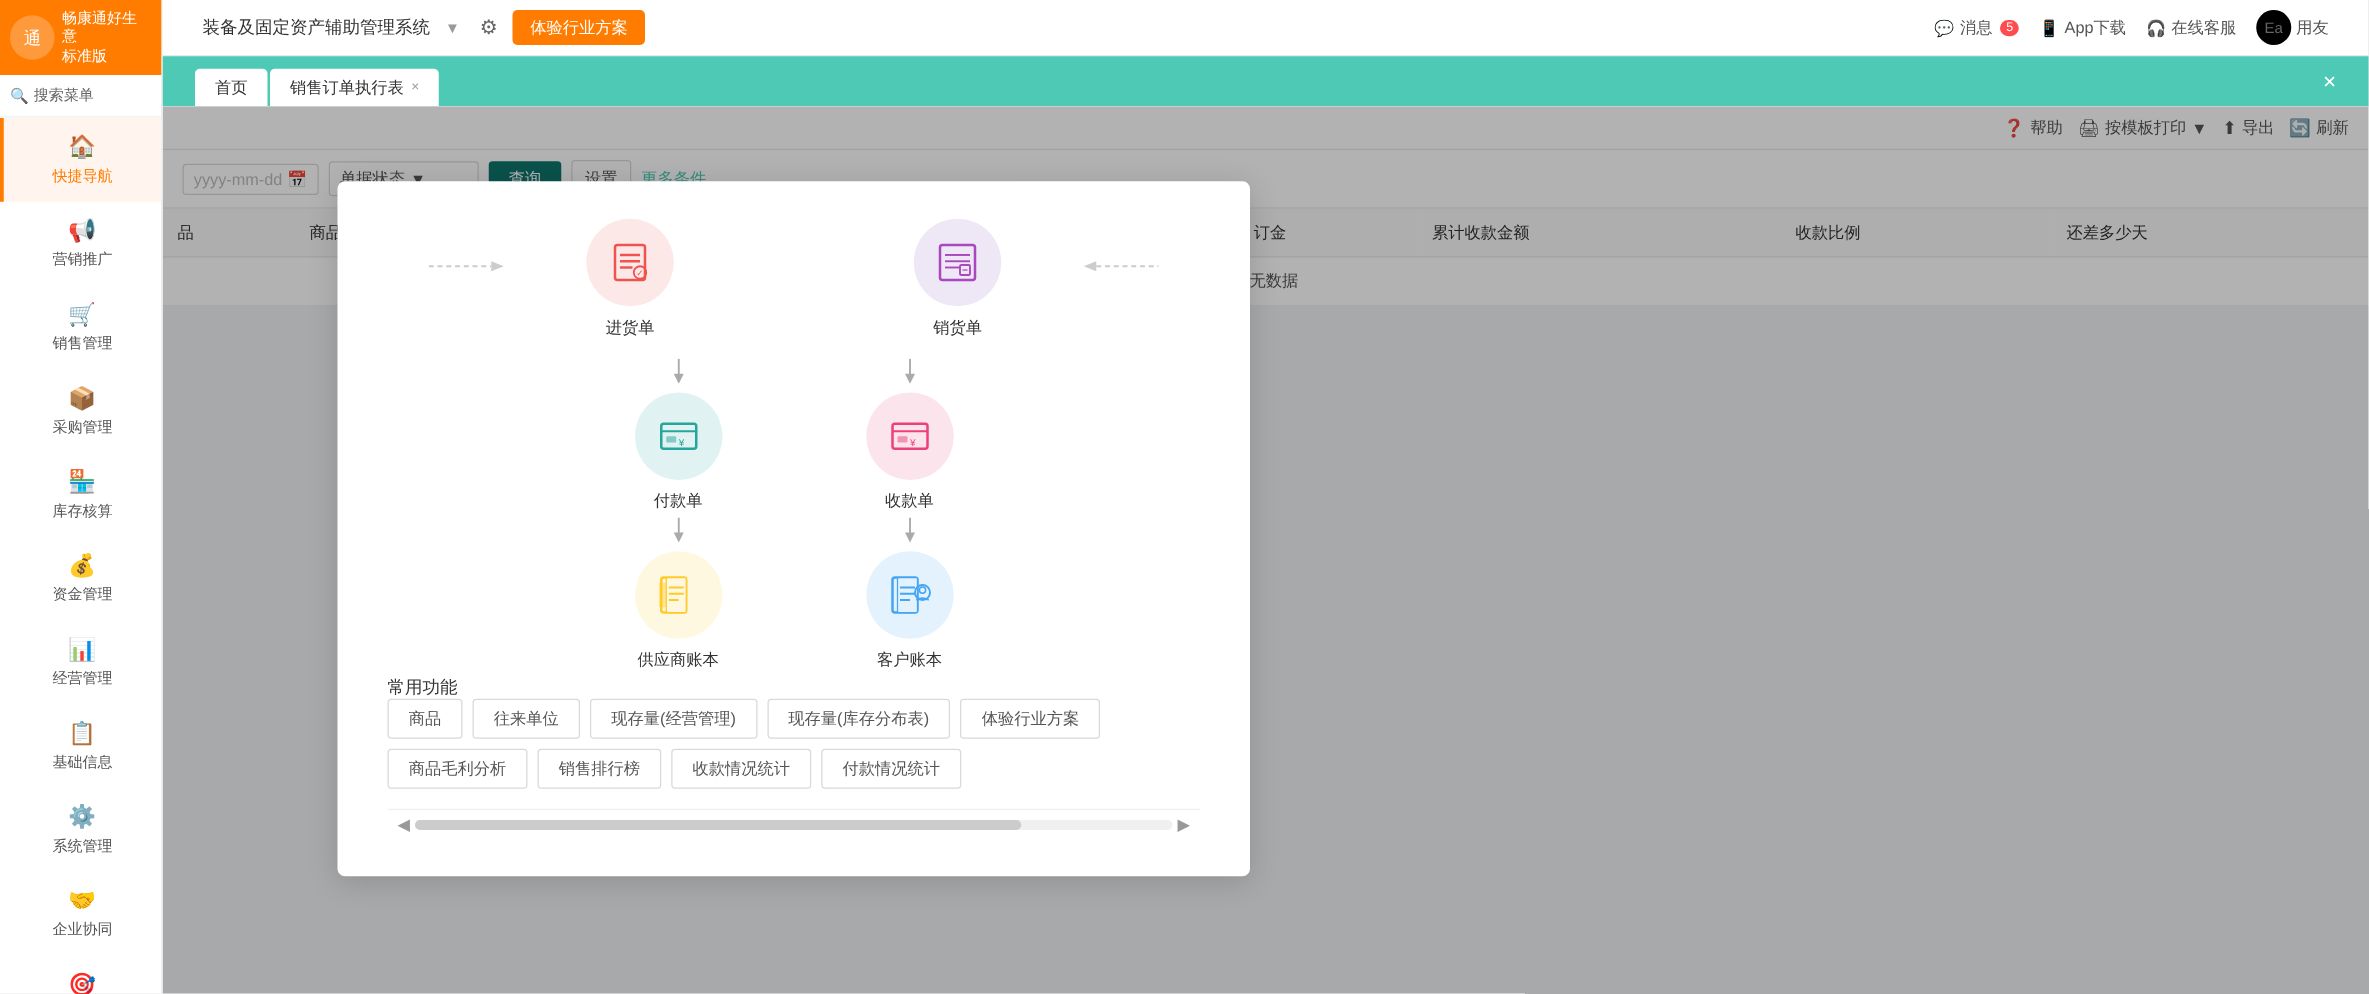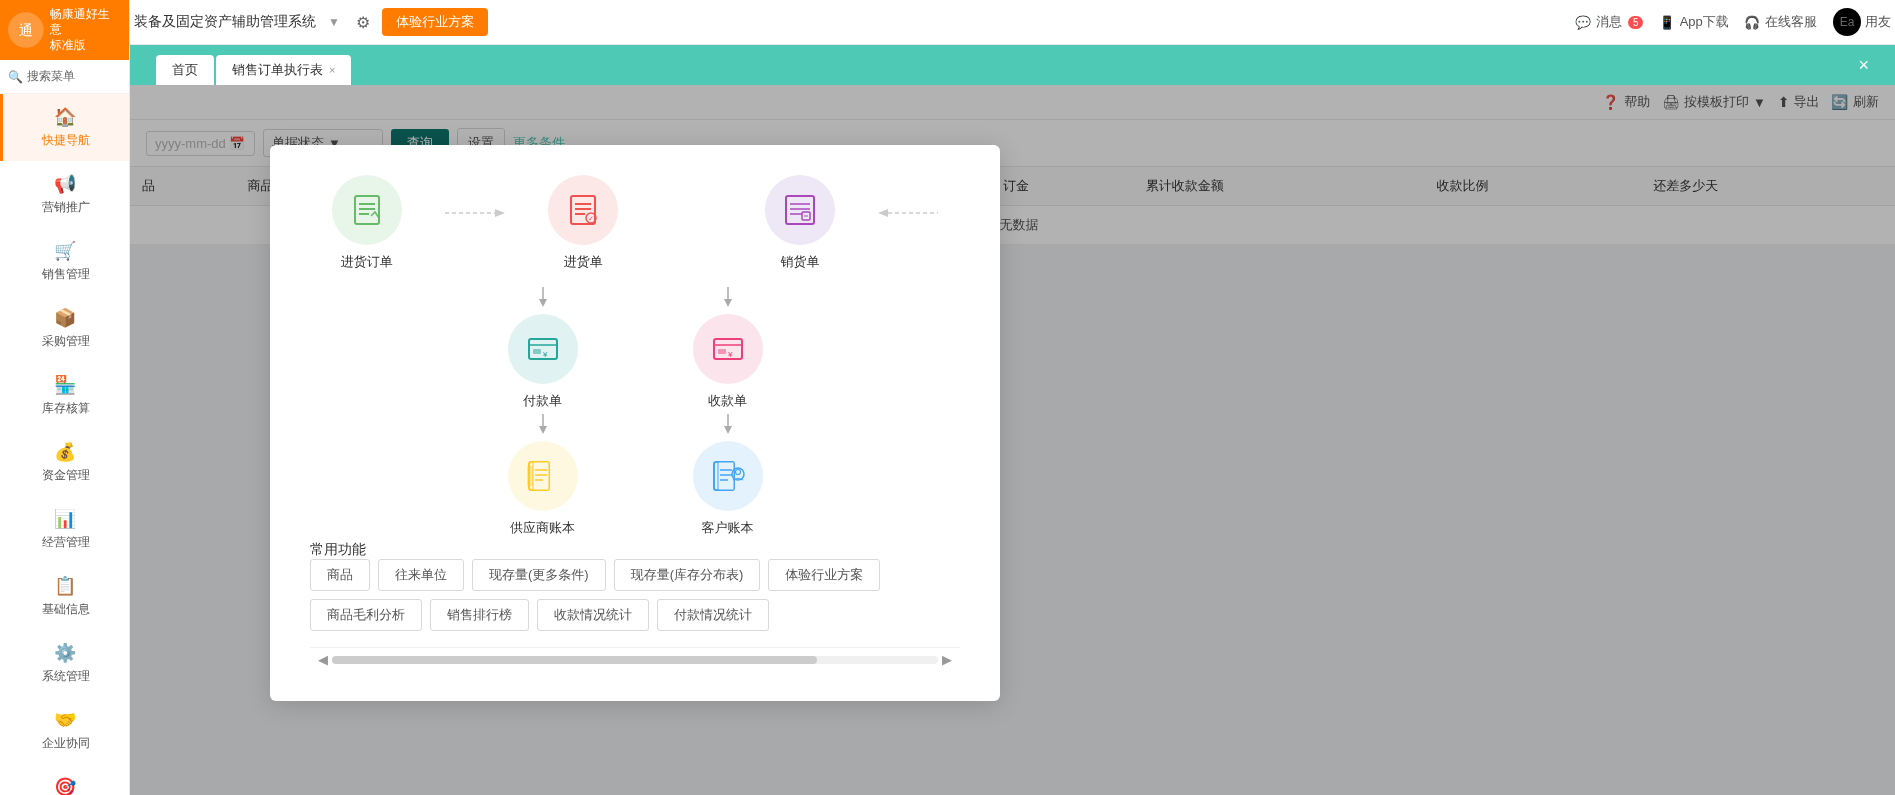--- a/index.html
+++ b/index.html
@@ -16,21 +16,21 @@
     .sidebar-search { padding: 8px; border-bottom: 1px solid #f0f0f0; display: flex; align-items: center; gap: 4px; color: #666; font-size: 12px; cursor: pointer; }
     .sidebar-nav { flex: 1; overflow-y: auto; }
     .sidebar-item { display: flex; flex-direction: column; align-items: center; padding: 12px 6px; cursor: pointer; color: #555; font-size: 12px; gap: 4px; border-left: 3px solid transparent; }
     .sidebar-item.active { background: #fff5ee; color: #ff7c00; border-left-color: #ff7c00; }
     .sidebar-item-icon { font-size: 18px; }
 
     
     .main-area { flex: 1; display: flex; flex-direction: column; overflow: hidden; }
 
     
-    .top-header { height: 45px; background: #fff; border-bottom: 1px solid #e8e8e8; display: flex; align-items: center; padding: 0 4px; gap: 12px; }
+    .top-header { height: 45px; background: #fff; border-bottom: 1px solid #e8e8e8; display: flex; align-items: center; padding: 0 32px; gap: 12px; }
     .system-title { font-size: 14px; color: #333; font-weight: 500; }
     .header-dropdown-icon { color: #999; font-size: 12px; }
     .header-settings-icon { color: #666; font-size: 16px; margin-left: 4px; }
     .btn-experience { background: #ff7c00; color: #fff; border: none; border-radius: 4px; padding: 5px 14px; cursor: pointer; font-size: 13px; }
     .header-right { margin-left: auto; display: flex; align-items: center; gap: 16px; color: #555; font-size: 13px; }
     .header-right-item { display: flex; align-items: center; gap: 4px; cursor: pointer; }
     .badge { background: #ff4d4f; color: #fff; border-radius: 10px; font-size: 10px; padding: 1px 5px; margin-left: 2px; }
     .user-avatar { width: 28px; height: 28px; border-radius: 50%; background: #000000; display: flex; align-items: center; justify-content: center; color: #666; font-size: 12px; }
 
     
@@ -259,32 +259,20 @@
           </tbody>
         </table>
       </div>
 
       <div class="modal-overlay">
         <div class="modal">
           <div class="modal-content">
 
             <div style="display:flex; align-items:center; justify-content: space-around; margin-bottom: 16px;">
 
-              <div class="flow-node">
-                <div class="flow-circle green">
-                  <svg width="36" height="36" viewBox="0 0 36 36">
-                    <rect x="6" y="4" width="24" height="28" rx="2" fill="none" stroke="#66bb6a" stroke-width="2"></rect>
-                    <line x1="10" y1="12" x2="26" y2="12" stroke="#66bb6a" stroke-width="2"></line>
-                    <line x1="10" y1="17" x2="26" y2="17" stroke="#66bb6a" stroke-width="2"></line>
-                    <line x1="10" y1="22" x2="20" y2="22" stroke="#66bb6a" stroke-width="2"></line>
-                    <polyline points="22,24 26,20 30,26" fill="none" stroke="#66bb6a" stroke-width="1.5"></polyline>
-                  </svg>
-                </div>
-                <span class="flow-label">进货订单</span>
-              </div>
 
               <div style="display:flex;flex-direction:column;align-items:center;margin-top:-20px;">
                 <svg width="60" height="20">
                   <line x1="0" y1="10" x2="50" y2="10" stroke="#ccc" stroke-width="1.5" stroke-dasharray="4,3"></line>
                   <polygon points="50,6 60,10 50,14" fill="#ccc"></polygon>
                 </svg>
               </div>
 
               <div class="flow-node">
                 <div class="flow-circle red">
@@ -409,21 +397,21 @@
                 </div>
                 <span class="flow-label">客户账本</span>
               </div>
             </div>
 
             <div class="common-functions">
               <div class="common-functions-title">常用功能</div>
               <div class="function-buttons">
                 <button class="function-btn">商品</button>
                 <button class="function-btn">往来单位</button>
-                <button class="function-btn">现存量(更多条件)</button>
+                <button class="function-btn">现存量(经营管理)</button>
                 <button class="function-btn">现存量(库存分布表)</button>
                 <button class="function-btn">体验行业方案</button>
                 <button class="function-btn">商品毛利分析</button>
                 <button class="function-btn">销售排行榜</button>
                 <button class="function-btn">收款情况统计</button>
                 <button class="function-btn">付款情况统计</button>
               </div>
             </div>
 
             <div class="scroll-row" style="margin-top:16px;">

